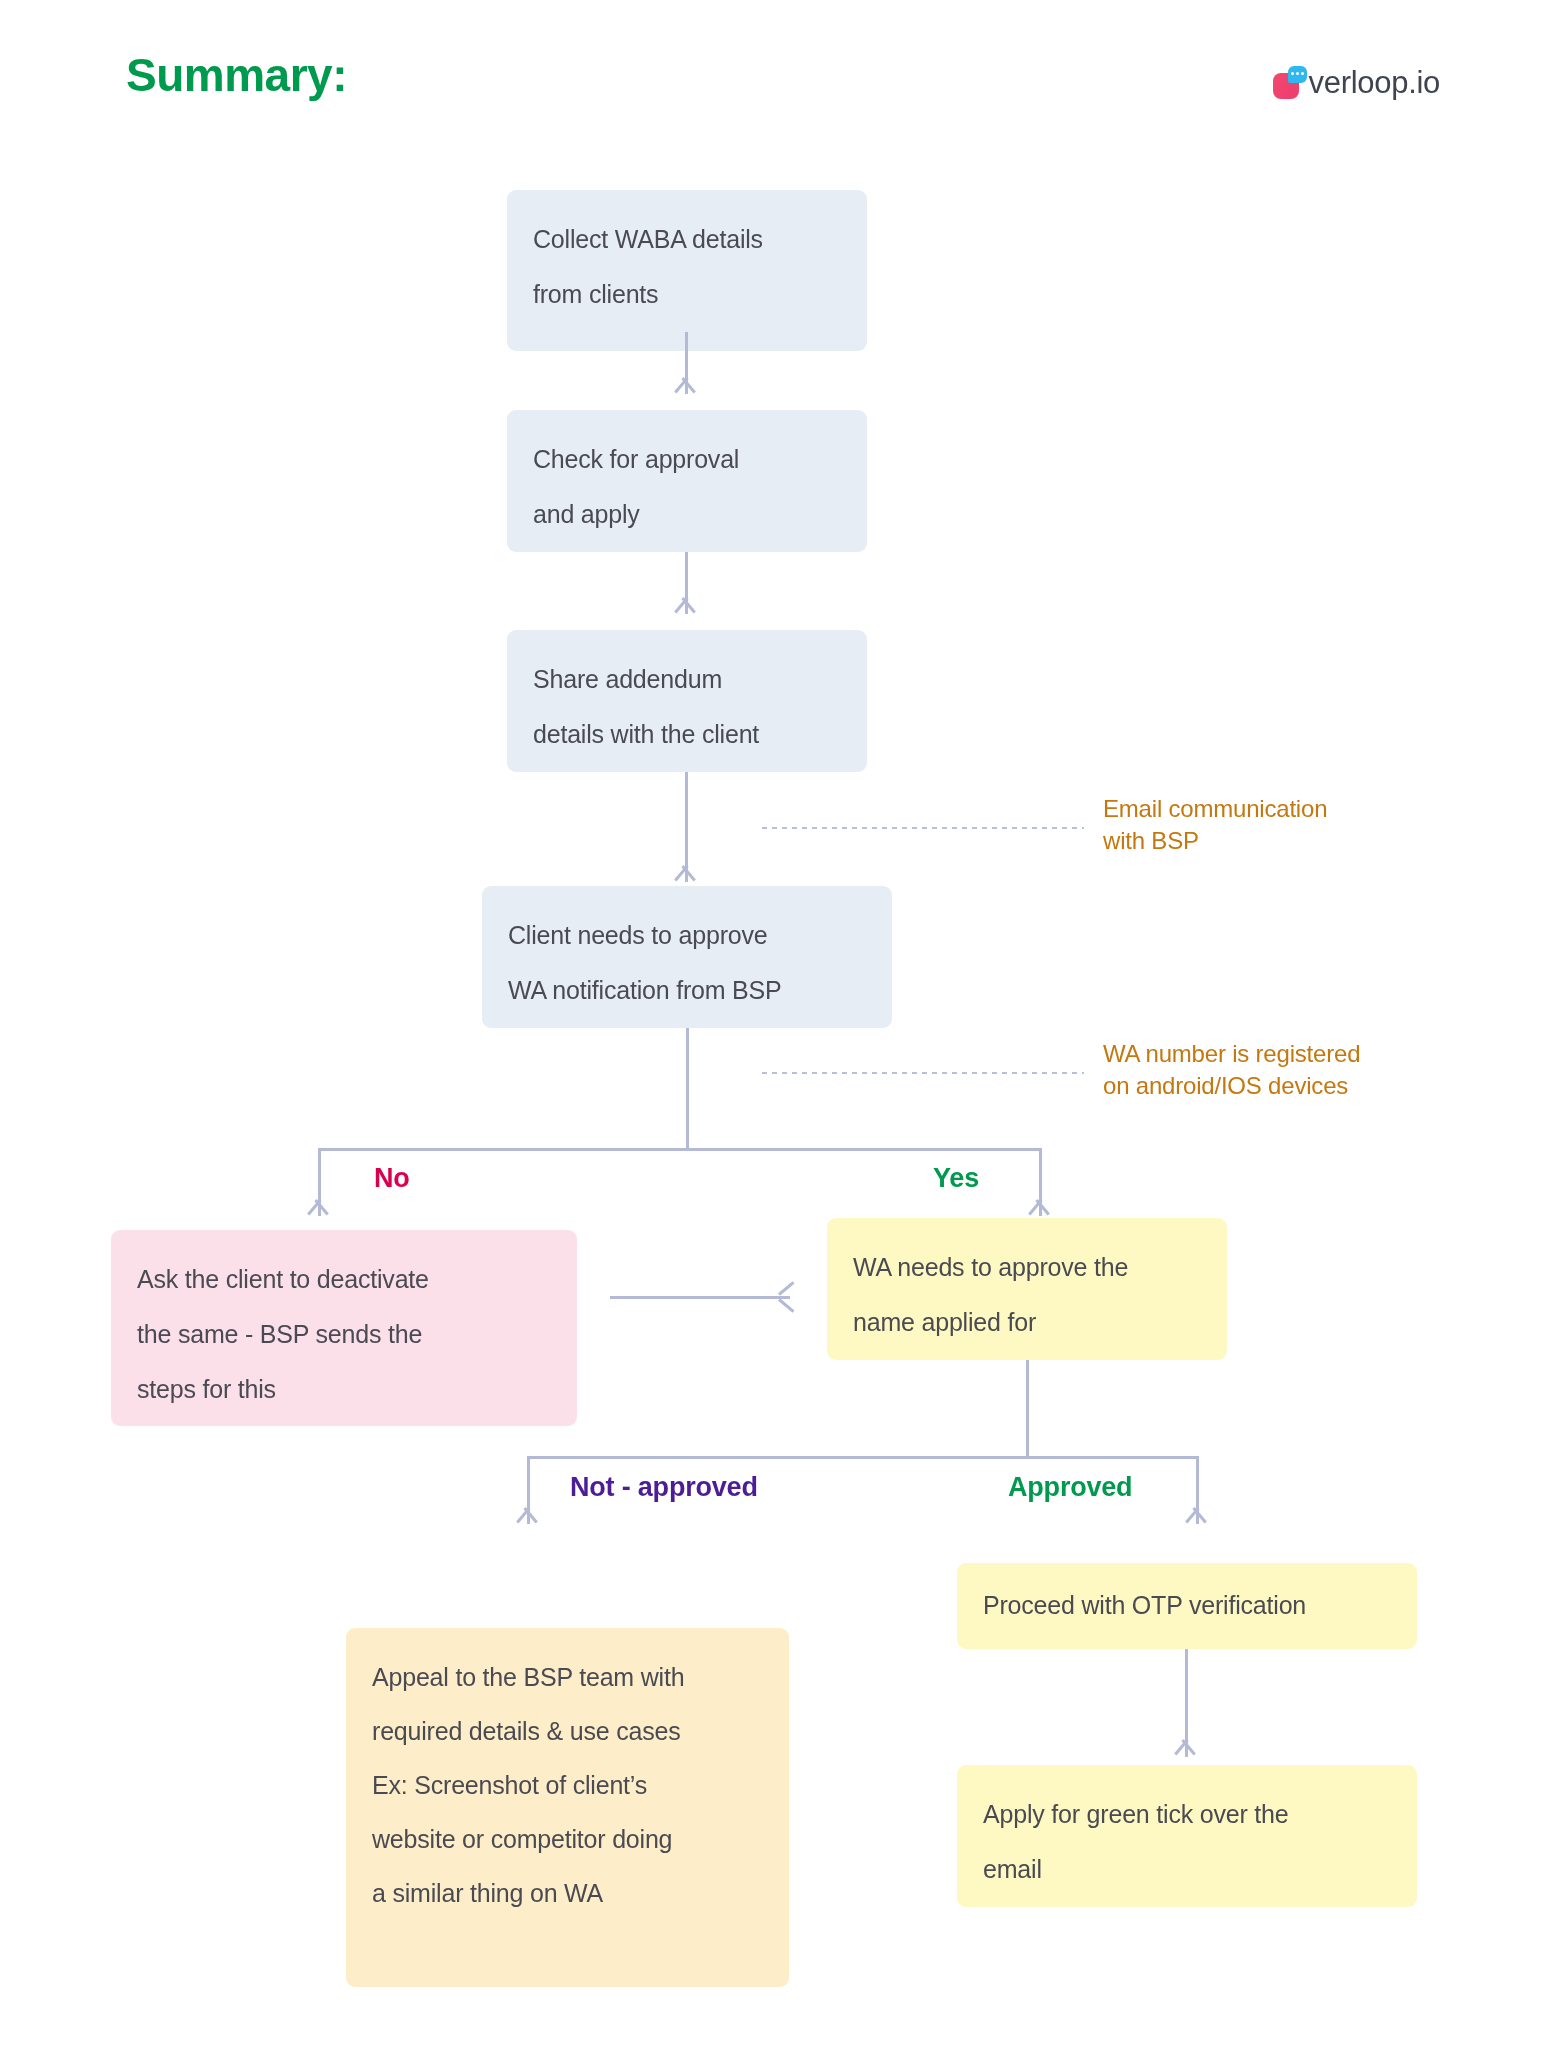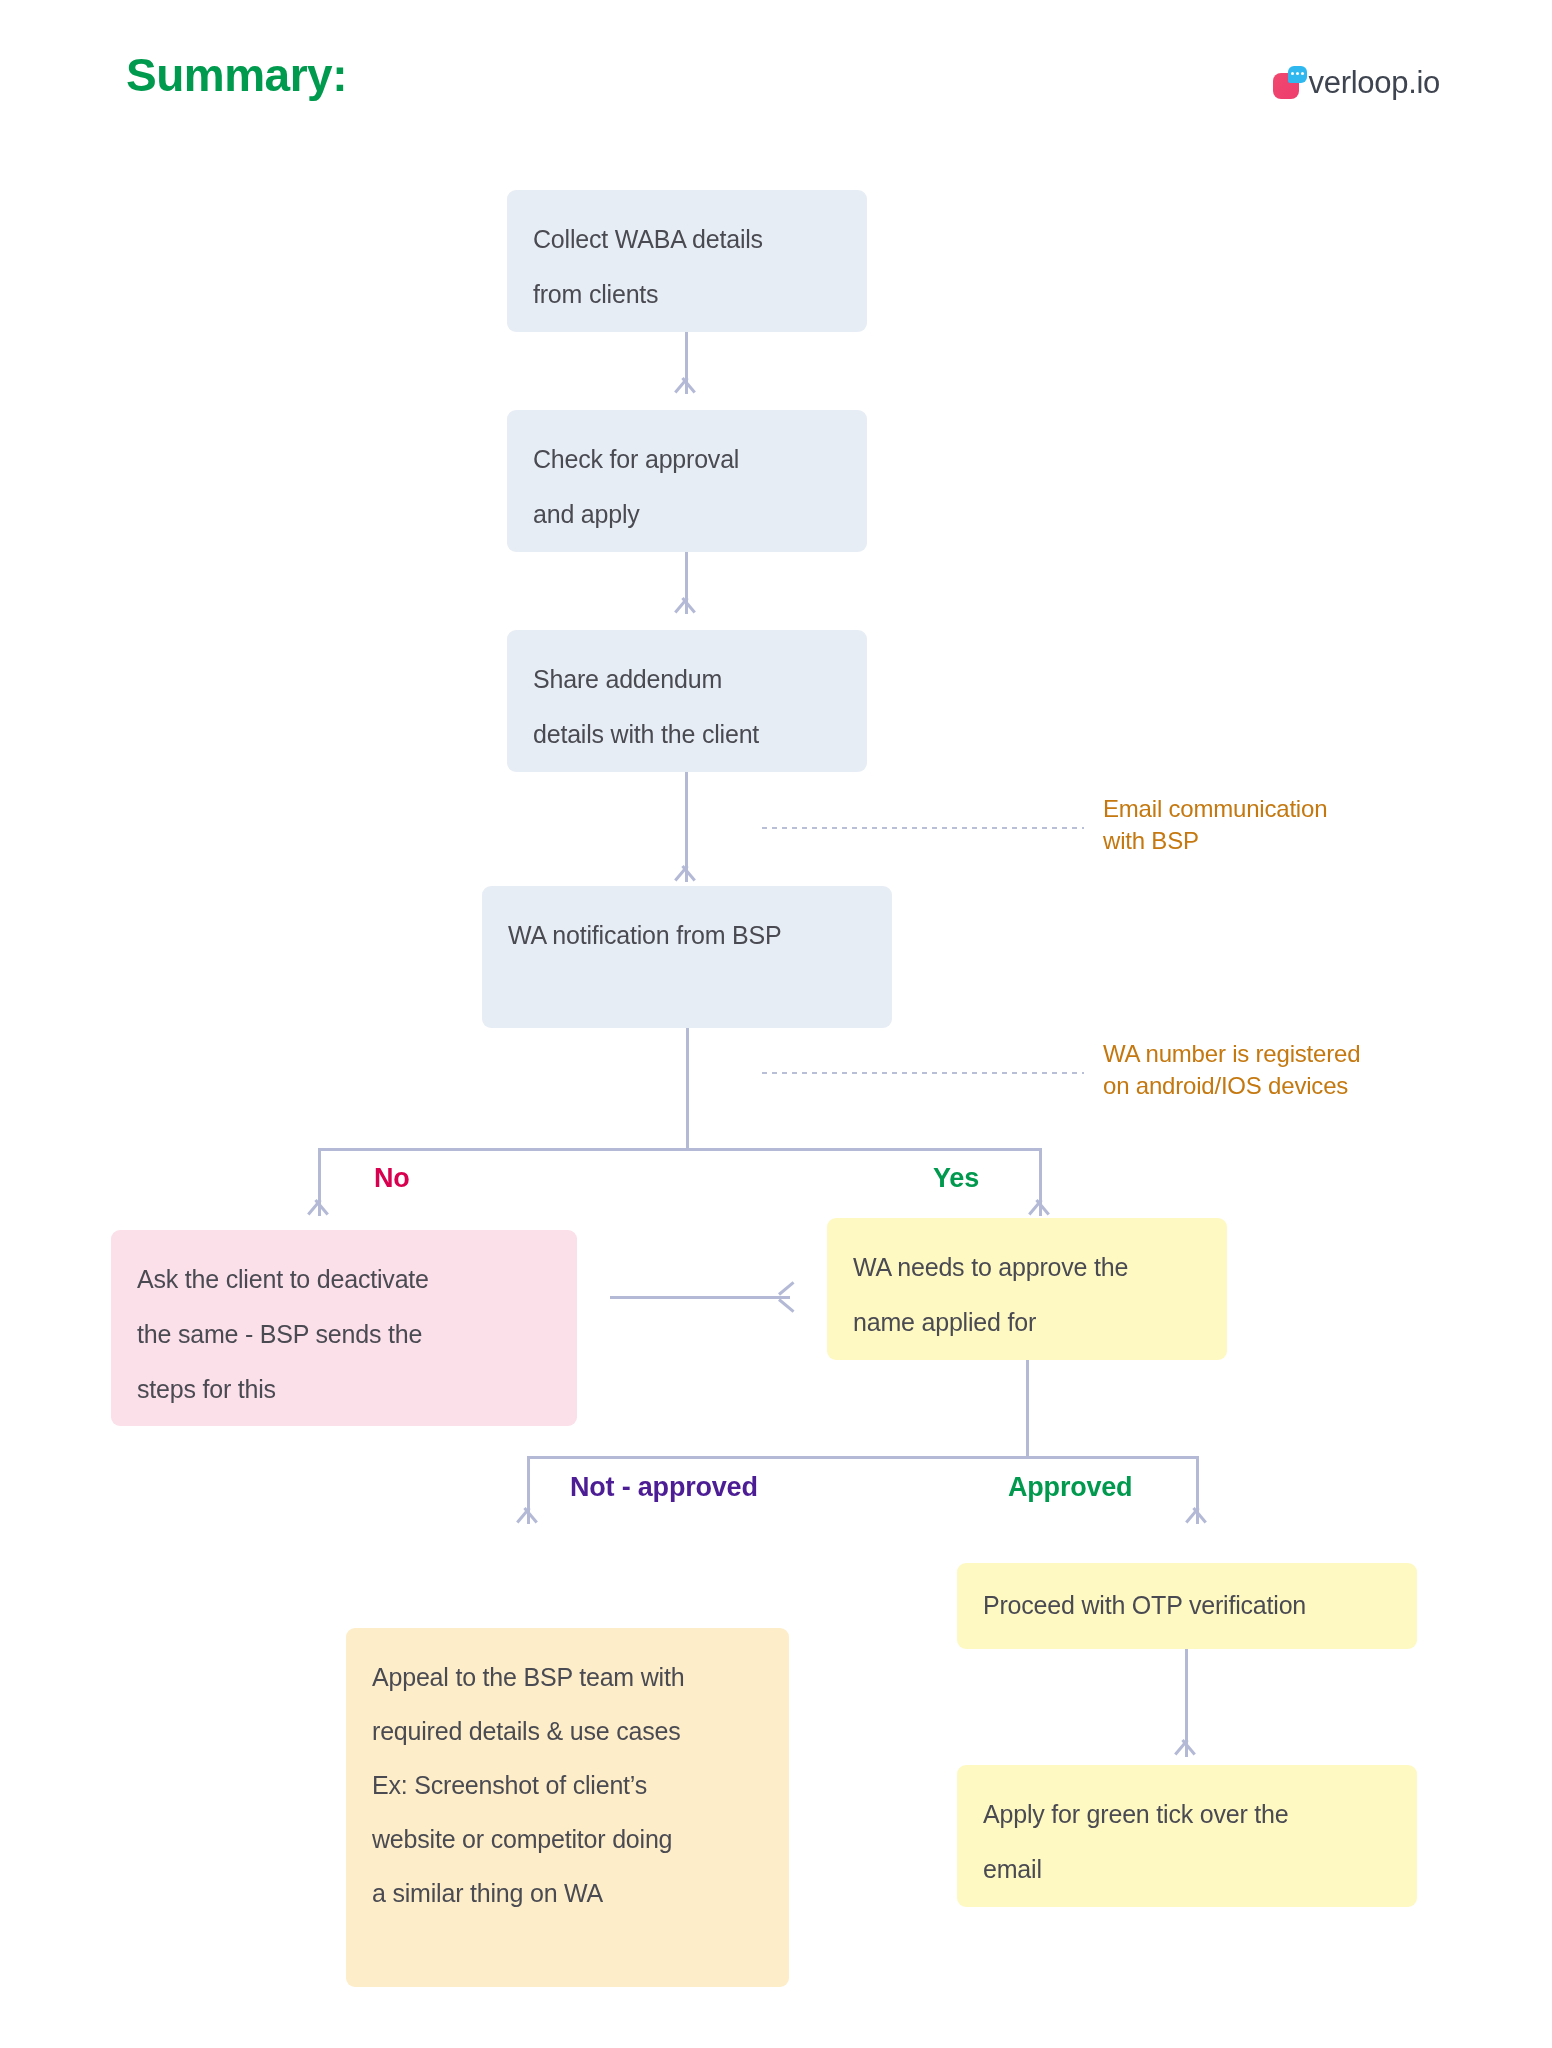--- a/index.html
+++ b/index.html
@@ -178,21 +178,21 @@
   <div class="title">Summary:</div>
 
   <div class="logo">
     <span class="logo-mark">
       <span class="logo-square"></span>
       <span class="logo-bubble"></span>
     </span>
     <span class="logo-text">verloop.io</span>
   </div>
 
-  <div class="node n-blue" style="left:507px; top:190px; width:360px; height:142px;">
+  <div class="node n-blue" style="left:507px; top:190px; width:360px; height:161px;">
     <span class="ln">Collect WABA details</span>
     <span class="ln">from clients</span>
   </div>
 
   <div class="vline" style="left:685px; top:332px; height:62px;"></div>
   <div class="arrowhead-down" style="left:674px; top:378px;"></div>
 
   <div class="node n-blue" style="left:507px; top:410px; width:360px; height:142px;">
     <span class="ln">Check for approval</span>
     <span class="ln">and apply</span>
@@ -209,20 +209,21 @@
   <div class="vline" style="left:685px; top:772px; height:110px;"></div>
   <div class="arrowhead-down" style="left:674px; top:866px;"></div>
 
   <div class="dotted" style="left:762px; top:826px; width:322px;"></div>
   <div class="annot" style="left:1103px; top:793px;">
     <span class="ln">Email communication</span>
     <span class="ln">with BSP</span>
   </div>
 
   <div class="node n-blue" style="left:482px; top:886px; width:410px; height:142px;">
+    <span class="ln">Client needs to approve</span>
     <span class="ln">WA notification from BSP</span>
   </div>
 
   <div class="dotted" style="left:762px; top:1071px; width:322px;"></div>
   <div class="annot" style="left:1103px; top:1038px;">
     <span class="ln">WA number is registered</span>
     <span class="ln">on android/IOS devices</span>
   </div>
 
   <div class="vline" style="left:686px; top:1028px; height:122px;"></div>

